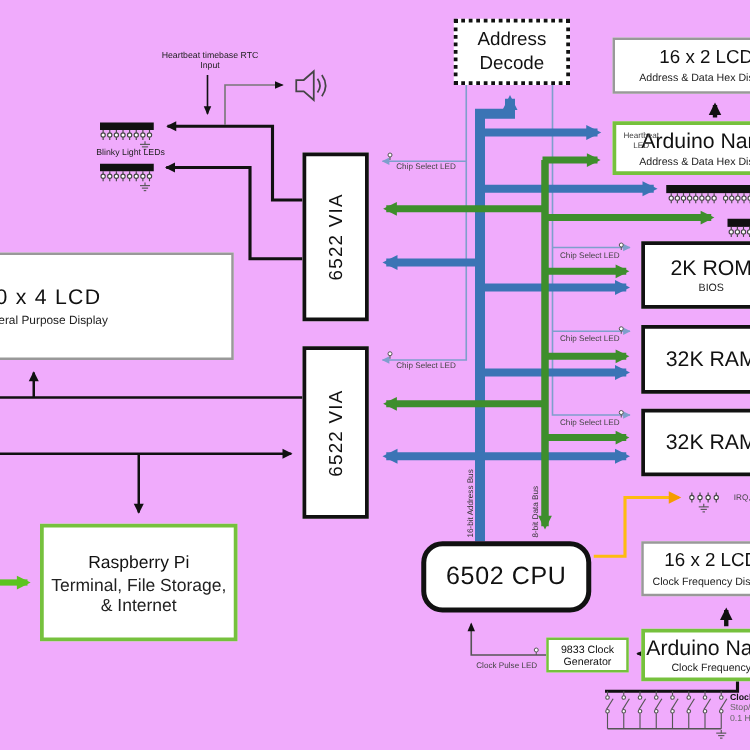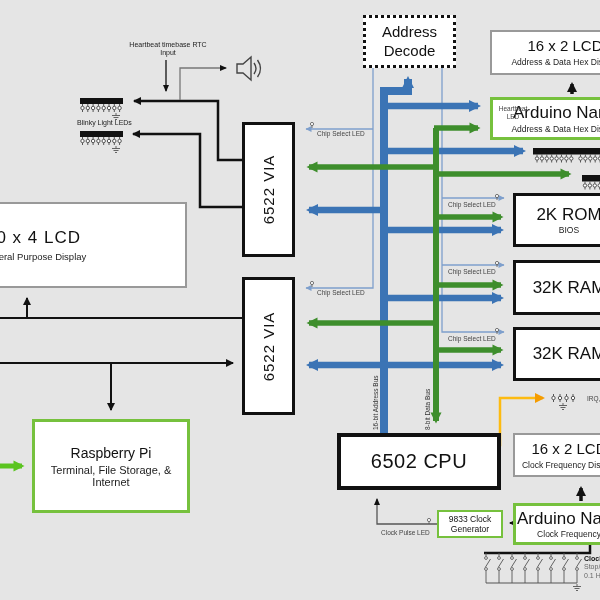--- a/index.html
+++ b/index.html
@@ -1,33 +1,33 @@
 <!DOCTYPE html>
 <html><head>
 <meta charset="utf-8">
 <style>
   html,body{margin:0;padding:0;background:#fff;}
-  #stage{position:relative;width:600px;height:600px;overflow:hidden;background:#e5e5e5;
+  #stage{position:relative;width:600px;height:600px;overflow:hidden;background:#f0abfc;
          font-family:"Liberation Sans",sans-serif;}
   #wires{position:absolute;left:0;top:0;}
   .box{position:absolute;background:#fff;box-sizing:border-box;display:flex;flex-direction:column;
        align-items:center;justify-content:center;text-align:center;color:#111;}
   .bd-black{border:3.5px solid #111;}
   .bd-black-4{border:4px solid #111;}
   .bd-gray{border:2px solid #999;}
   .bd-green{border:3px solid #76C13D;}
   .bd-green-2{border:2.5px solid #76C13D;}
   .bd-dot{border:3px dotted #111;}
   .t15{font-size:15px;line-height:1.25;}
   .t17{font-size:17px;line-height:1.15;}
   .t18{font-size:14px;}
   .t20{font-size:20px;letter-spacing:.5px;}
   .sub{font-size:8.5px;color:#222;margin-top:2px;line-height:1.1;}
   .sub10{font-size:9.5px;color:#222;margin-top:3px;}
-  .sub11{font-size:11px;color:#222;margin-top:3px;}
+  .sub11{font-size:14px;color:#222;margin-top:3px;}
   .rot{transform:rotate(-90deg);white-space:nowrap;font-size:15px;letter-spacing:1px;}
   .lbl{position:absolute;font-size:6.5px;color:#444;white-space:nowrap;}
   .lbl7{font-size:7px;}
   .ctr{text-align:center;}
   .rgt{text-align:right;}
   .cg{font-size:8.5px;line-height:1.2;}
   .csp b{font-size:7px;color:#111;display:block;}
   .csp span{display:block;font-size:7px;color:#666;line-height:1.3;}
 </style>
 </head>
@@ -251,21 +251,21 @@
 </div>
 
 <div class="box bd-black" style="left:242px;top:122px;width:53px;height:135px;">
   <div class="rot">6522 VIA</div>
 </div>
 
 <div class="box bd-black" style="left:242px;top:277px;width:53px;height:138px;">
   <div class="rot">6522 VIA</div>
 </div>
 
-<div class="box bd-black-4 t20" style="left:337px;top:433px;width:164px;height:57px;">
+<div class="box bd-black-4 t20" style="left:337px;top:433px;width:136px;height:57px;border-radius:17px;">
   <div>6502 CPU</div>
 </div>
 
 <div class="box" style="left:-120px;top:202px;width:307px;height:86px;border:2.5px solid #999;">
   <div class="t17" style="letter-spacing:1px;">20 x 4 LCD</div>
   <div class="sub10">General Purpose Display</div>
 </div>
 
 <div class="box bd-green" style="left:32px;top:419px;width:158px;height:94px;">
   <div class="t18">Raspberry Pi</div>

